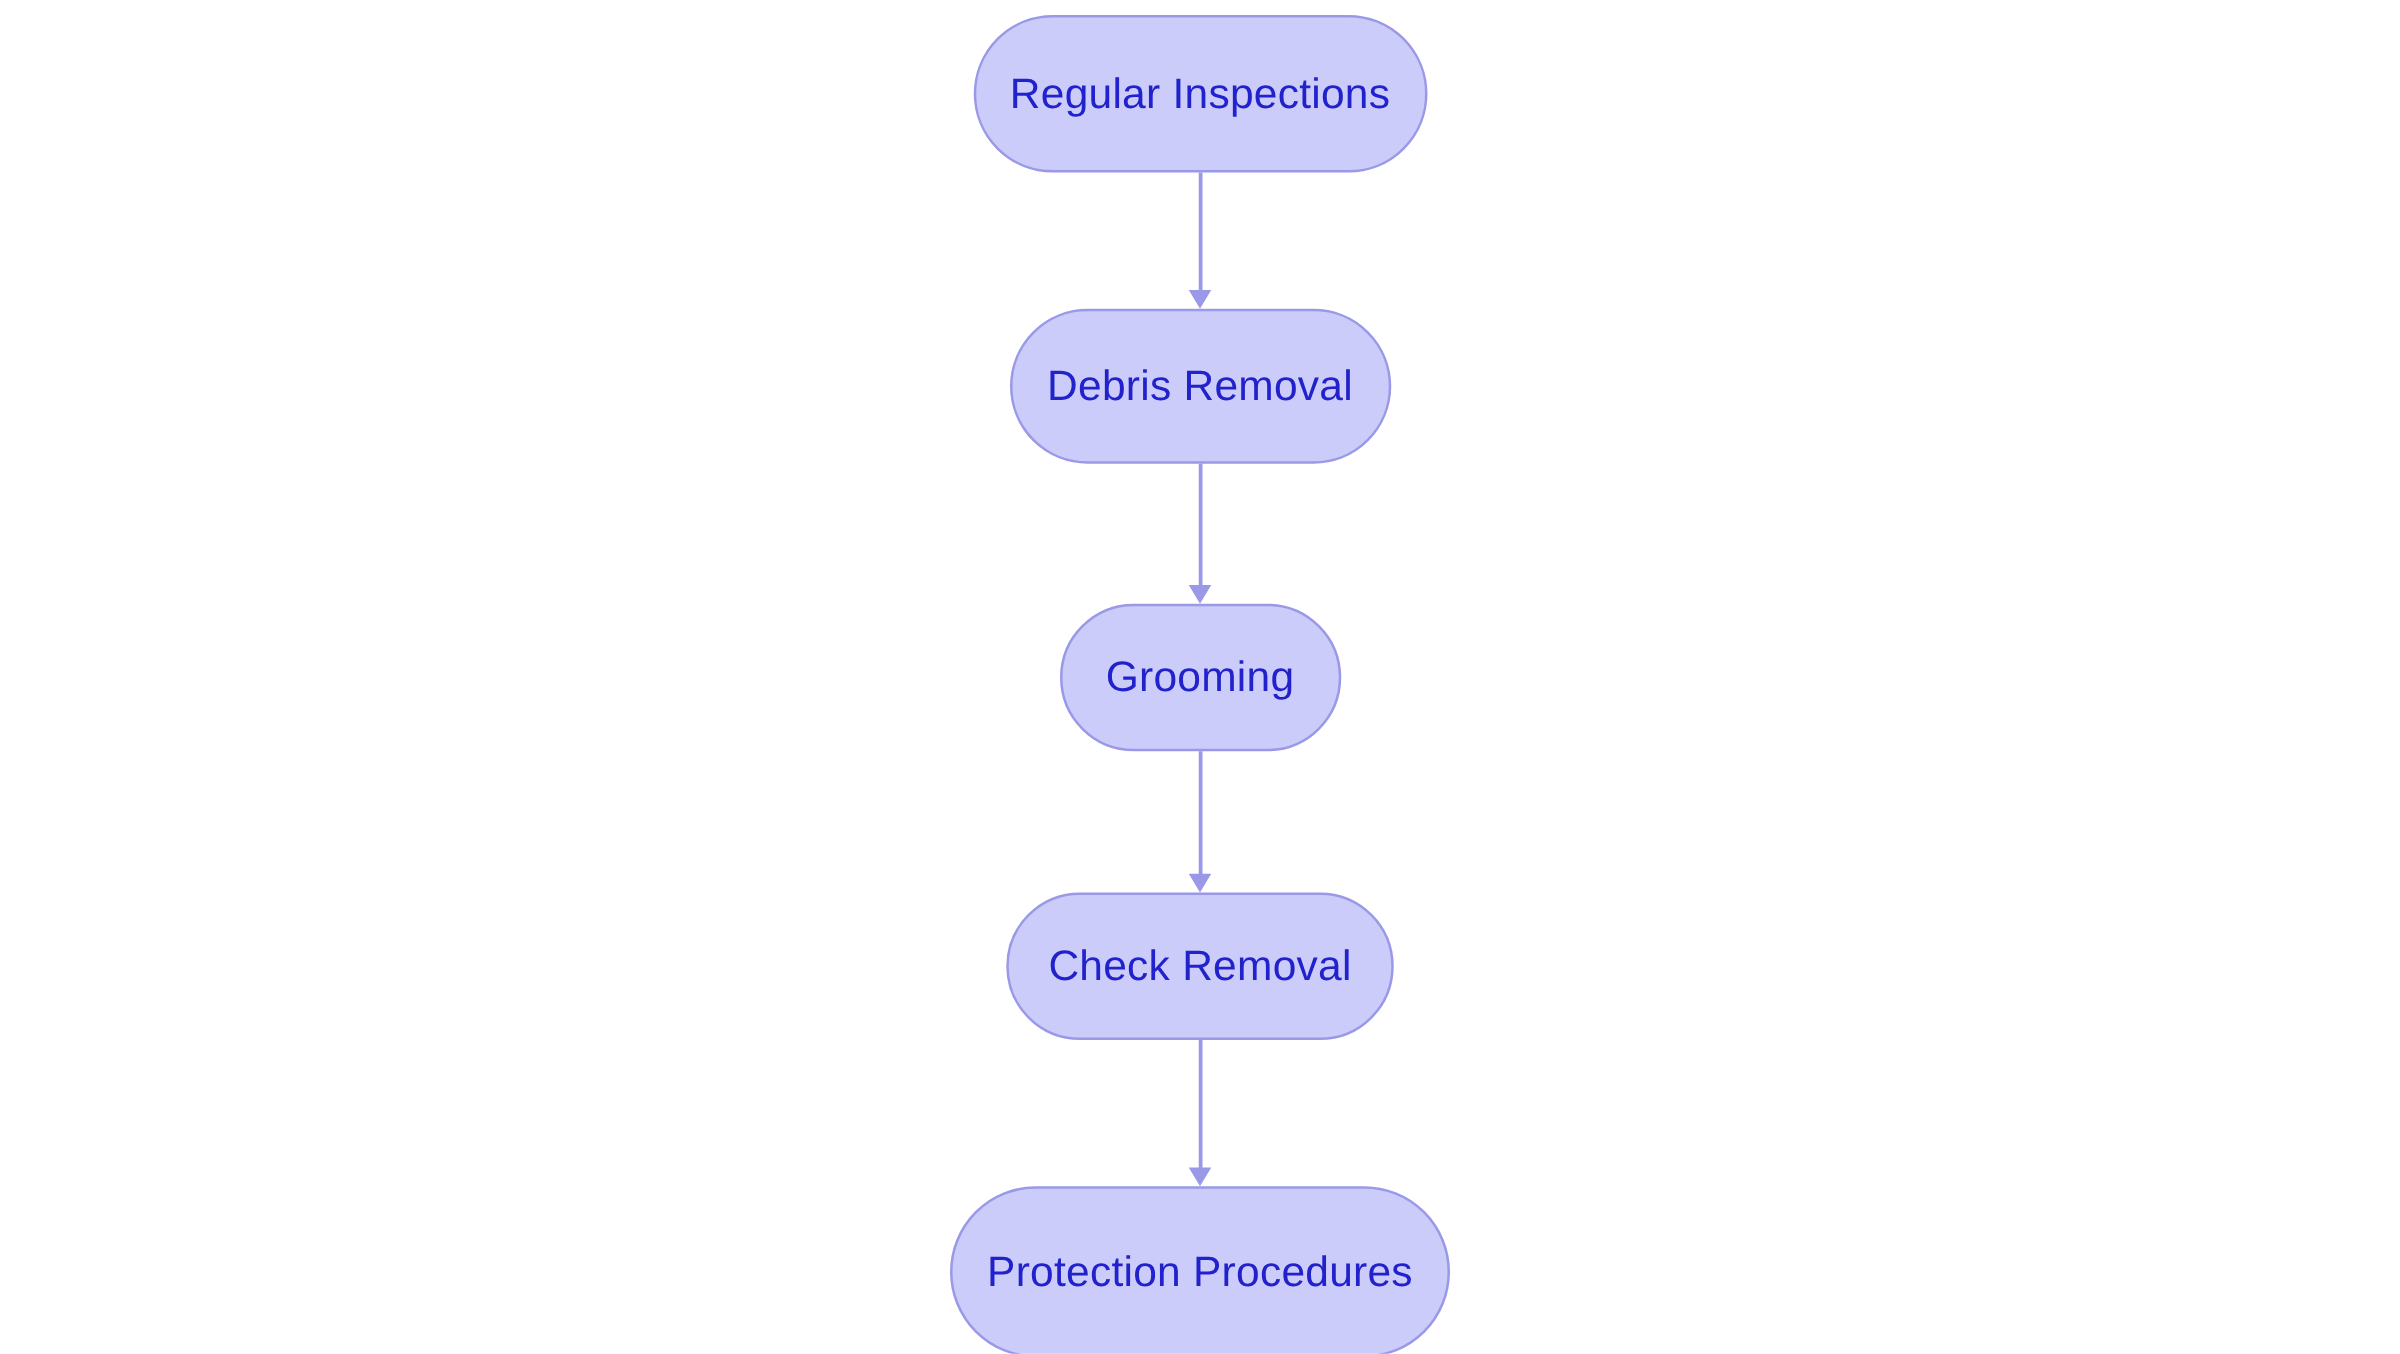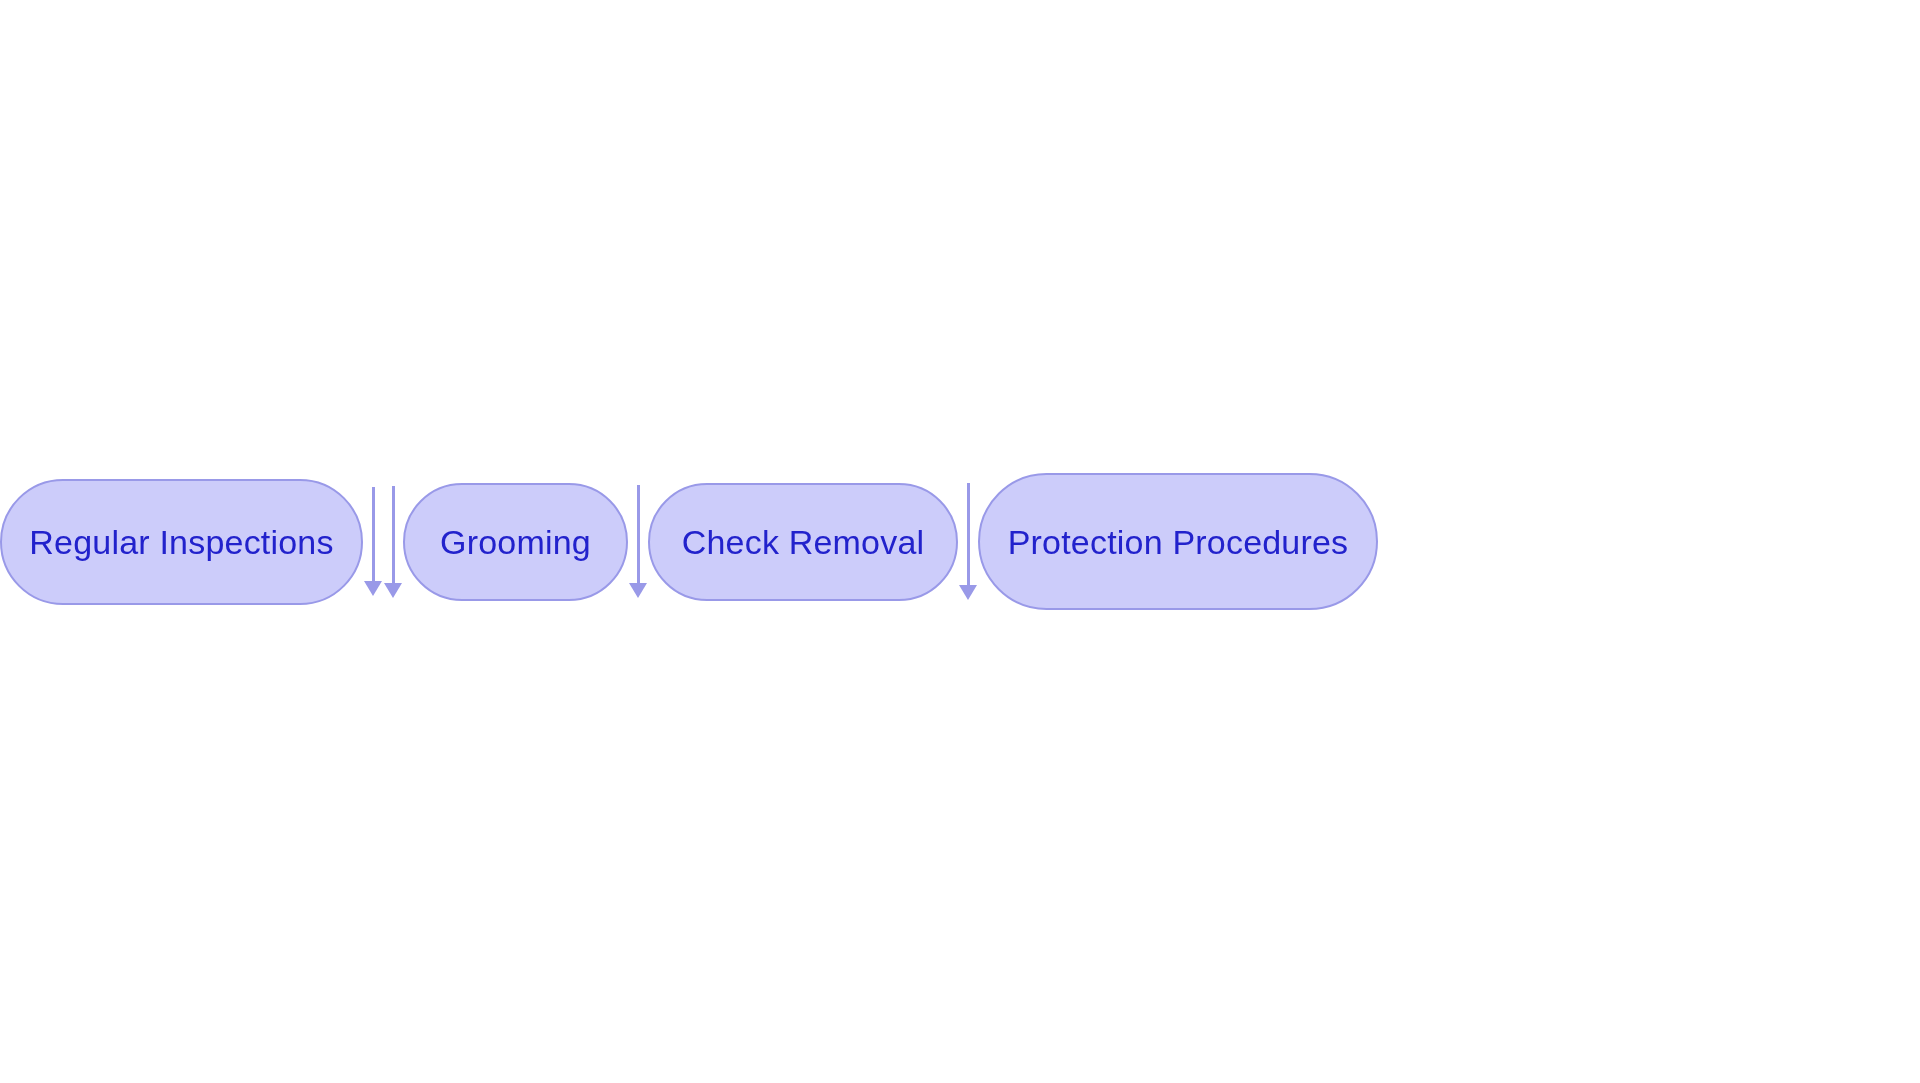--- a/index.html
+++ b/index.html
@@ -21,21 +21,21 @@
     background: #ffffff;
   }
 
   .flow-column {
     position: absolute;
     left: 0;
     top: 0;
     width: 1920px;
     height: 1083px;
     display: flex;
-    flex-direction: row;
+    flex-direction: column;
     align-items: center;
   }
 
   
   .node {
     box-sizing: border-box;
     background: #ccccfa;
     border: 2px solid #9999e8;
     border-radius: 999px;
     display: flex;
@@ -101,20 +101,23 @@
 
     <div class="node node-0">
       <span class="node-label">Regular Inspections</span>
     </div>
 
     <div class="connector conn-0">
       <div class="connector-line"></div>
       <div class="connector-head"></div>
     </div>
 
+    <div class="node node-1">
+      <span class="node-label">Debris Removal</span>
+    </div>
 
     <div class="connector conn-1">
       <div class="connector-line"></div>
       <div class="connector-head"></div>
     </div>
 
     <div class="node node-2">
       <span class="node-label">Grooming</span>
     </div>
 

